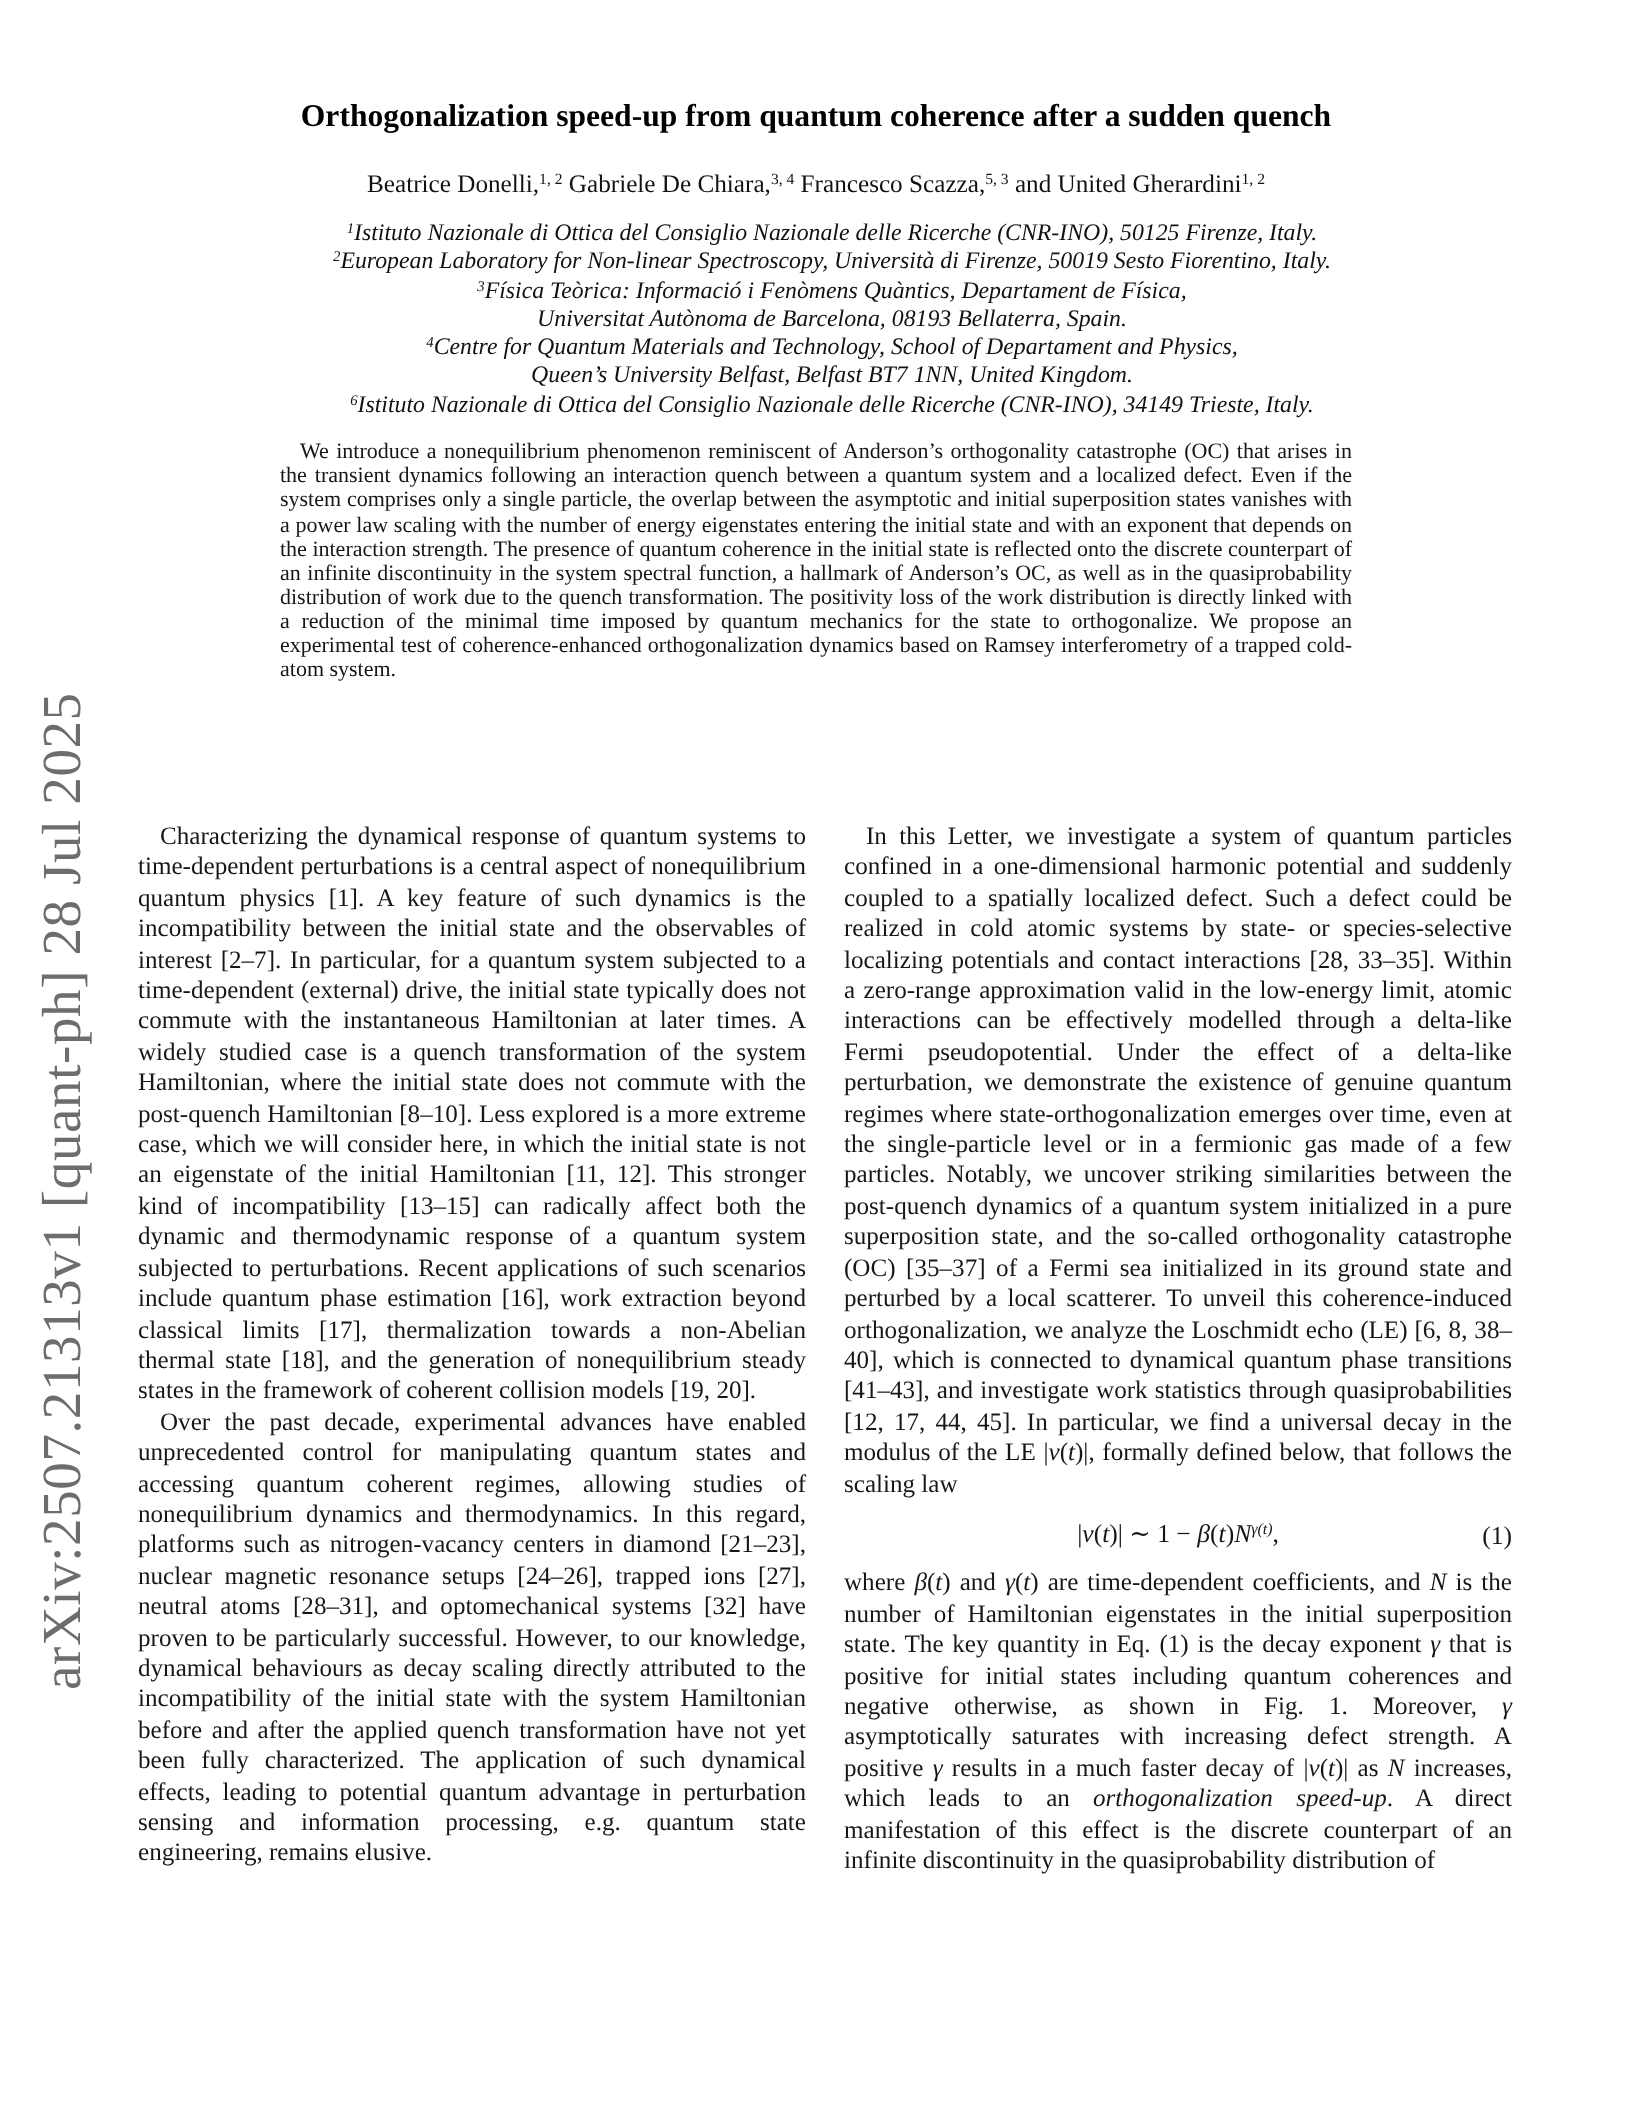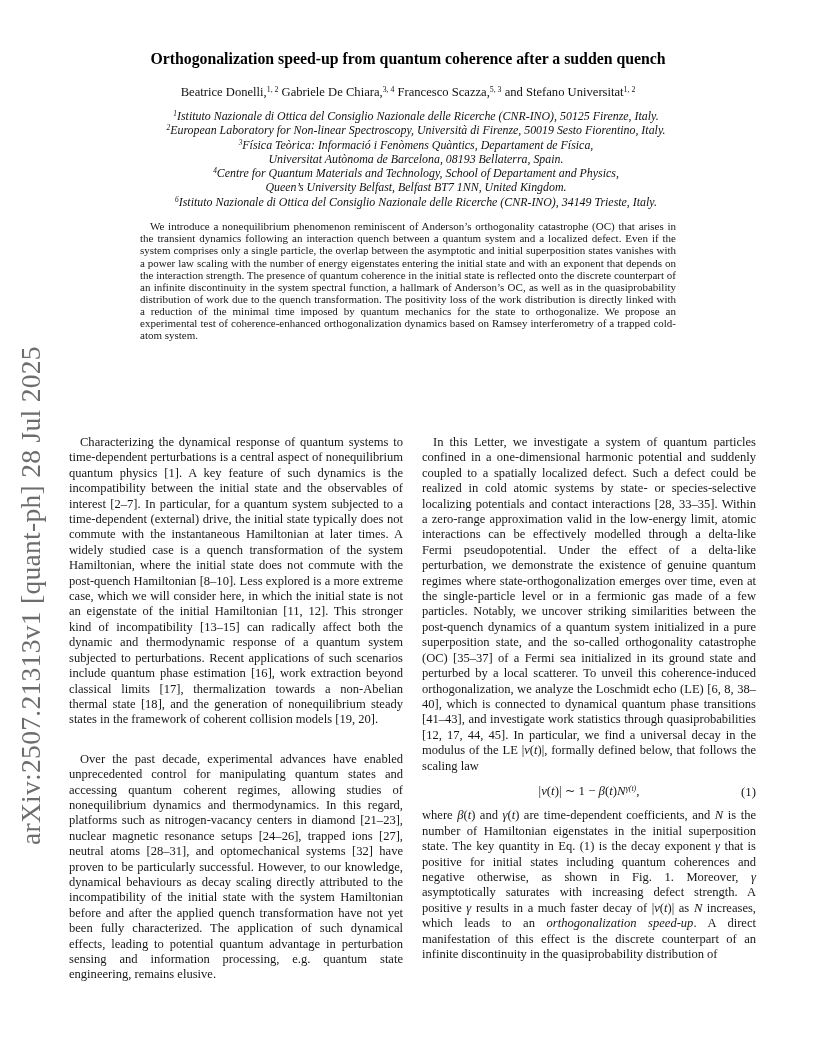--- a/index.html
+++ b/index.html
@@ -66,21 +66,21 @@
     text-align:justify;
     font-size:12.55px;
     line-height:15.4px;
     hyphens:auto;
     -webkit-hyphens:auto;
     color:#161616;
   }
   .col-left{left:69px;}
   .col-right{left:422px;}
   .para{margin:0;padding:0;}
-  .para.indent{text-indent:11px;margin-top:24px;}
+  .para.indent{text-indent:11px;}
   .equation{
     position:relative;
     margin:10px 0 9px 0;
     text-align:center;
     font-size:12.8px;
   }
   .eq-number{
     position:absolute;
     right:0;top:1px;
   }
@@ -88,21 +88,21 @@
 </style>
 </head>
 <body>
 
 <div class="page">
 
   <div class="arxiv-stamp">arXiv:2507.21313v1  [quant-ph]  28 Jul 2025</div>
 
   <h1 class="title">Orthogonalization speed-up from quantum coherence after a sudden quench</h1>
 
-  <div class="authors"><span>Beatrice Donelli,</span><sup>1, 2</sup><span> Gabriele De Chiara,</span><sup>3, 4</sup><span> Francesco Scazza,</span><sup>5, 3</sup><span> and Stefano Universitat</span><sup>1, 2</sup></div>
+  <div class="authors"><span>Beatrice Donelli,</span><sup>1, 2</sup><span> Gabriele De Chiara,</span><sup>3, 4</sup><span> Francesco Scazza,</span><sup>5, 3</sup><span> and United Gherardini</span><sup>1, 2</sup></div>
 
   <div class="affils">
     <div class="affil"><sup>1</sup><span>Istituto Nazionale di Ottica del Consiglio Nazionale delle Ricerche (CNR-INO), 50125 Firenze, Italy.</span></div>
     <div class="affil"><sup>2</sup><span>European Laboratory for Non-linear Spectroscopy, Università di Firenze, 50019 Sesto Fiorentino, Italy.</span></div>
     <div class="affil"><sup>3</sup><span>Física Teòrica: Informació i Fenòmens Quàntics, Departament de Física,</span></div>
     <div class="affil"><sup></sup><span>Universitat Autònoma de Barcelona, 08193 Bellaterra, Spain.</span></div>
     <div class="affil"><sup>4</sup><span>Centre for Quantum Materials and Technology, School of Departament and Physics,</span></div>
     <div class="affil"><sup></sup><span>Queen’s University Belfast, Belfast BT7 1NN, United Kingdom.</span></div>
     <div class="affil"><sup>6</sup><span>Istituto Nazionale di Ottica del Consiglio Nazionale delle Ricerche (CNR-INO), 34149 Trieste, Italy.</span></div>
   </div>

